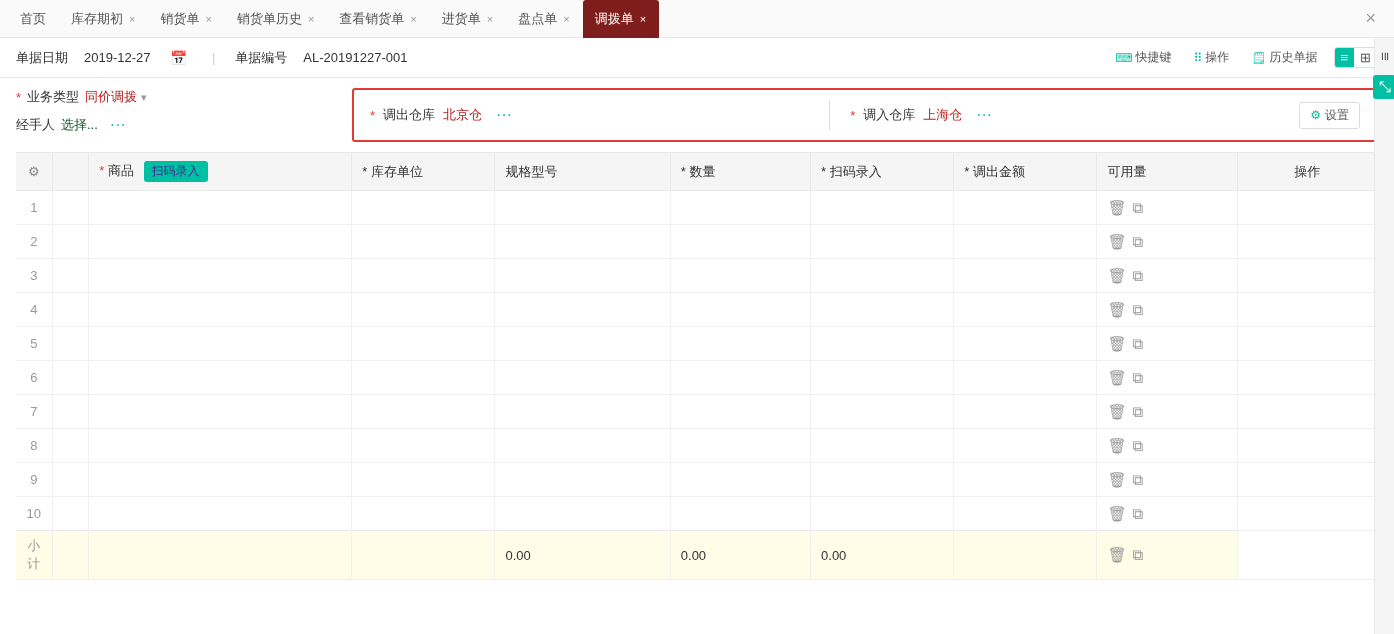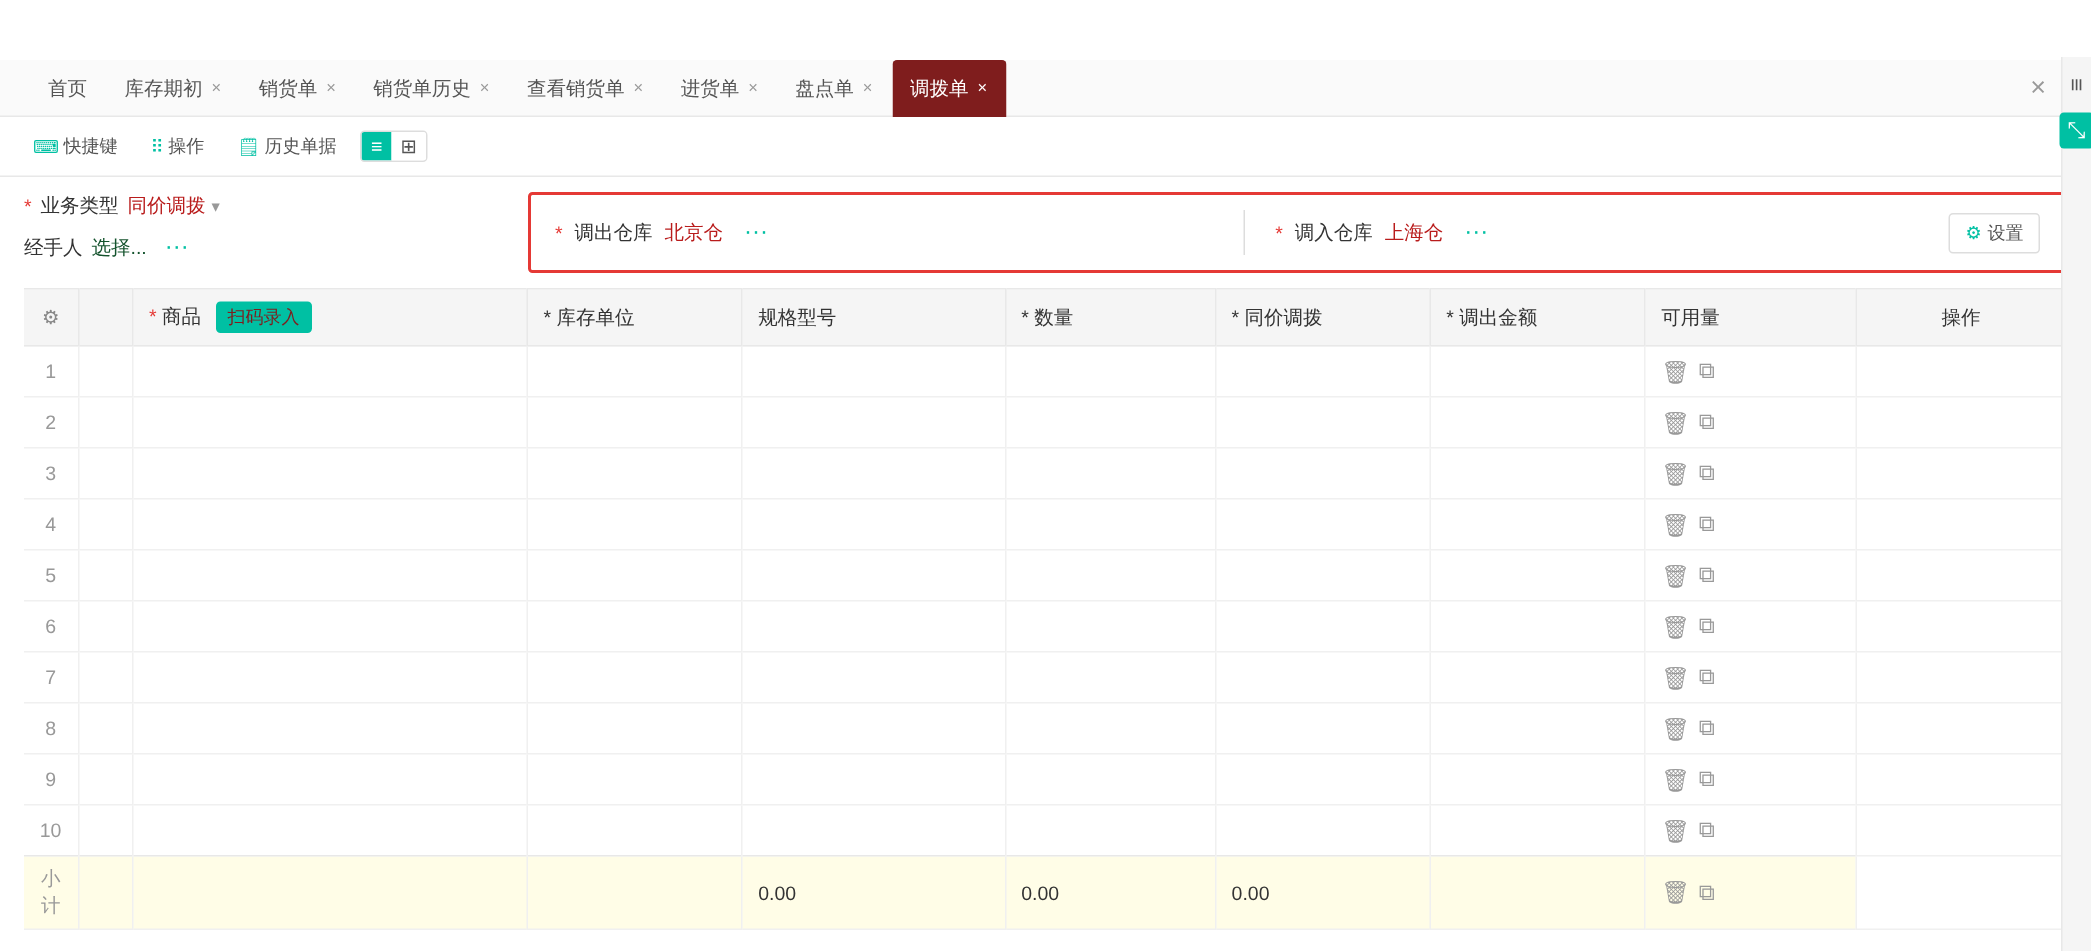--- a/index.html
+++ b/index.html
@@ -5,22 +5,21 @@
     * { box-sizing: border-box; margin: 0; padding: 0; }
     body { font-family: "Microsoft YaHei", "PingFang SC", sans-serif; font-size: 13px; background: #fff; color: #333; overflow: hidden; }
 
     
     .tab-bar {
       display: flex;
       align-items: center;
       border-bottom: 1px solid #e8e8e8;
       background: #fafafa;
       height: 38px;
-      padding: 0 20px;
-      margin-top: 40px;
+      padding: 0 8px;
     }
     .tab-item {
       display: flex;
       align-items: center;
       padding: 0 12px;
       height: 38px;
       cursor: pointer;
       color: #555;
       font-size: 13px;
       white-space: nowrap;
@@ -157,21 +156,21 @@
     tbody td:first-child { text-align: center; color: #999; }
     .subtotal-row td {
       background: #fffde7;
       font-weight: normal;
       color: #333;
       border-top: 1px solid #e8e8e8;
     }
 
     .scan-btn {
       background: #00c0a3;
-      color: #7f1d1d;
+      color: #4c1d95;
       border: none;
       border-radius: 3px;
       padding: 2px 8px;
       font-size: 12px;
       cursor: pointer;
       margin-left: 6px;
     }
 
     .op-icons { display: flex; align-items: center; gap: 6px; }
     .op-icon { color: #999; cursor: pointer; font-size: 15px; }
@@ -276,20 +275,28 @@
   </div>
   <div class="tab-item active">
     <span>调拨单</span>
     <span class="tab-close">×</span>
   </div>
   <div style="flex:1"></div>
   <div style="font-size:18px; color:#999; cursor:pointer; padding:0 10px;">×</div>
 </div>
 
 <div class="toolbar">
+  <div class="toolbar-left">
+    <span class="field-label">单据日期</span>
+    <span class="field-value">2019-12-27</span>
+    <span class="date-icon">📅</span>
+    <span style="color:#ccc; margin:0 4px;">|</span>
+    <span class="field-label">单据编号</span>
+    <span class="field-value">AL-20191227-001</span>
+  </div>
   <div class="toolbar-right">
     <span class="toolbar-icon-btn">
       <span style="color:#00c0a3;">⌨</span>
       <span>快捷键</span>
     </span>
     <span class="toolbar-icon-btn">
       <span style="color:#00c0a3;">⠿</span>
       <span>操作</span>
     </span>
     <span class="toolbar-icon-btn">
@@ -349,21 +356,21 @@
       <tr>
         <th class="th-gear">⚙</th>
         <th></th>
         <th class="col-product">
           <span class="required-star">*</span> 商品
           <button class="scan-btn">扫码录入</button>
         </th>
         <th class="col-unit">* 库存单位</th>
         <th class="col-spec">规格型号</th>
         <th class="col-qty">* 数量</th>
-        <th class="col-cost">* 同价调拨</th>
+        <th class="col-cost">* 扫码录入</th>
         <th class="col-amount">* 调出金额</th>
         <th class="col-avail">可用量</th>
         <th class="col-op" style="text-align:center;">操作</th>
       </tr>
     </thead>
     <tbody id="table-body">
 
     <tr>
     <td>1</td>
     <td></td>

